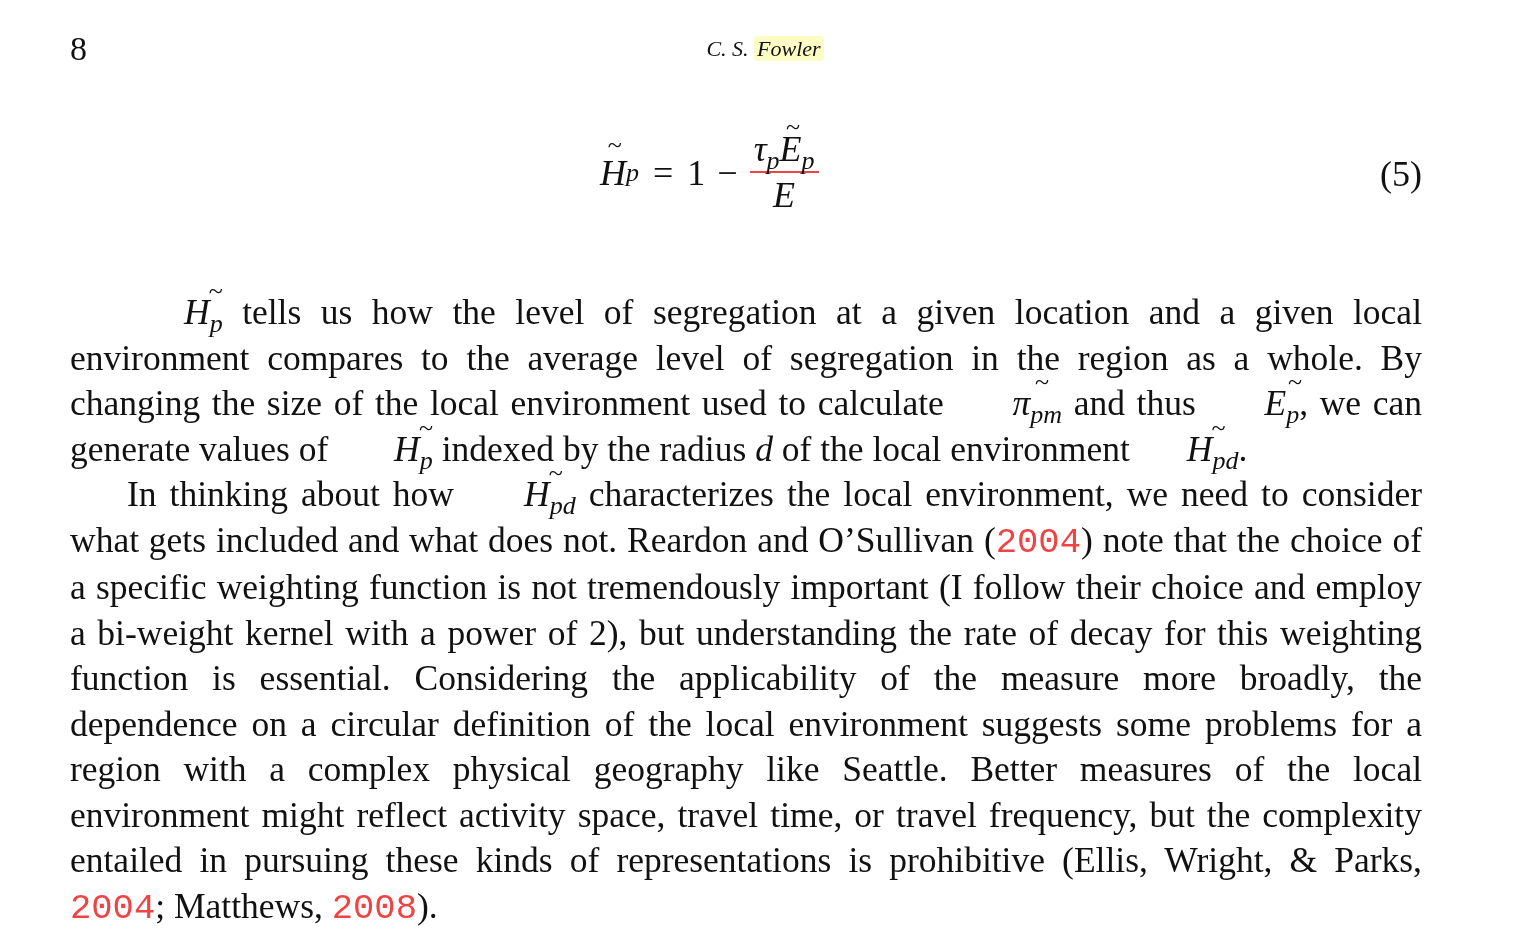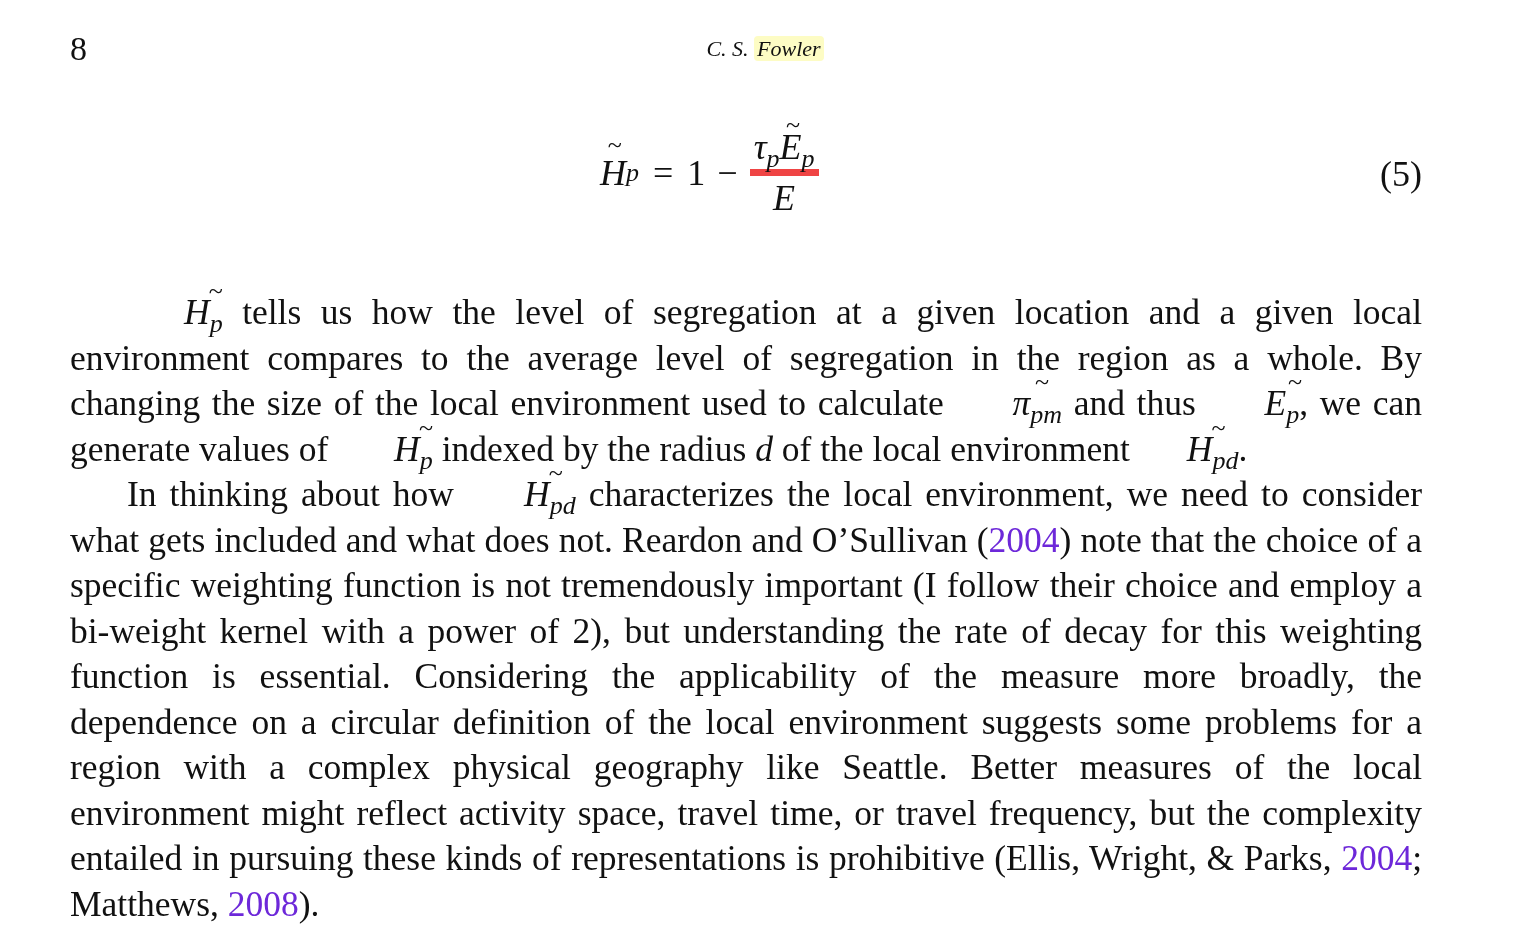--- a/index.html
+++ b/index.html
@@ -7,31 +7,31 @@
          font-family: "Liberation Serif", "DejaVu Serif", serif; color: #111111; }
   .page-number { position: absolute; left: 70px; top: 26px; font-size: 34px; line-height: 46px; }
   .running-head { position: absolute; left: 0; width: 1530px; top: 26px; text-align: center;
                   font-size: 22px; line-height: 46px; font-style: italic; }
   .running-head .hl { background: #fdfcc4; border-radius: 4px; padding: 0 3px; }
   .equation { position: absolute; left: 0; width: 1530px; top: 118px; height: 110px; }
   .eq-body { position: absolute; left: 600px; top: 0; height: 110px; display: flex; align-items: center;
              font-size: 36px; font-style: italic; }
   .eq-body .upright { font-style: normal; }
   .frac { display: inline-flex; flex-direction: column; align-items: center; margin-left: 8px; vertical-align: middle; }
-  .frac .num { padding: 0 4px 2px 4px; border-bottom: 7px solid #ef4444; line-height: 40px; }
+  .frac .num { padding: 0 4px 2px 4px; border-bottom: 2px solid #ef4444; line-height: 40px; }
   .frac .den { line-height: 44px; }
   .tilde { position: relative; display: inline-block; }
   .tilde::before { content: "~"; position: absolute; left: 30%; top: -22px; font-size: 26px; font-style: normal; }
   sub { font-size: 26px; vertical-align: -8px; line-height: 0; font-style: italic; }
   .eq-num { position: absolute; right: 108px; top: 34px; font-size: 36px; line-height: 44px; }
   .body-text { position: absolute; left: 70px; top: 278px; width: 1352px; font-size: 35.5px;
                line-height: 45.5px; text-align: justify; margin-top: 12px; }
   .body-text p { margin: 0; text-indent: 57px; }
   .body-text .math { font-style: italic; }
-  .cite { color: #6d28d9; }
+  .cite { color: #ef4444; font-family: Liberation Mono, monospace; }
 </style>
 </head>
 <body>
 
 <div class="page-number">8</div>
 <div class="running-head">
   <span>C. S.</span>
   <span class="hl">Fowler</span>
 </div>
 

